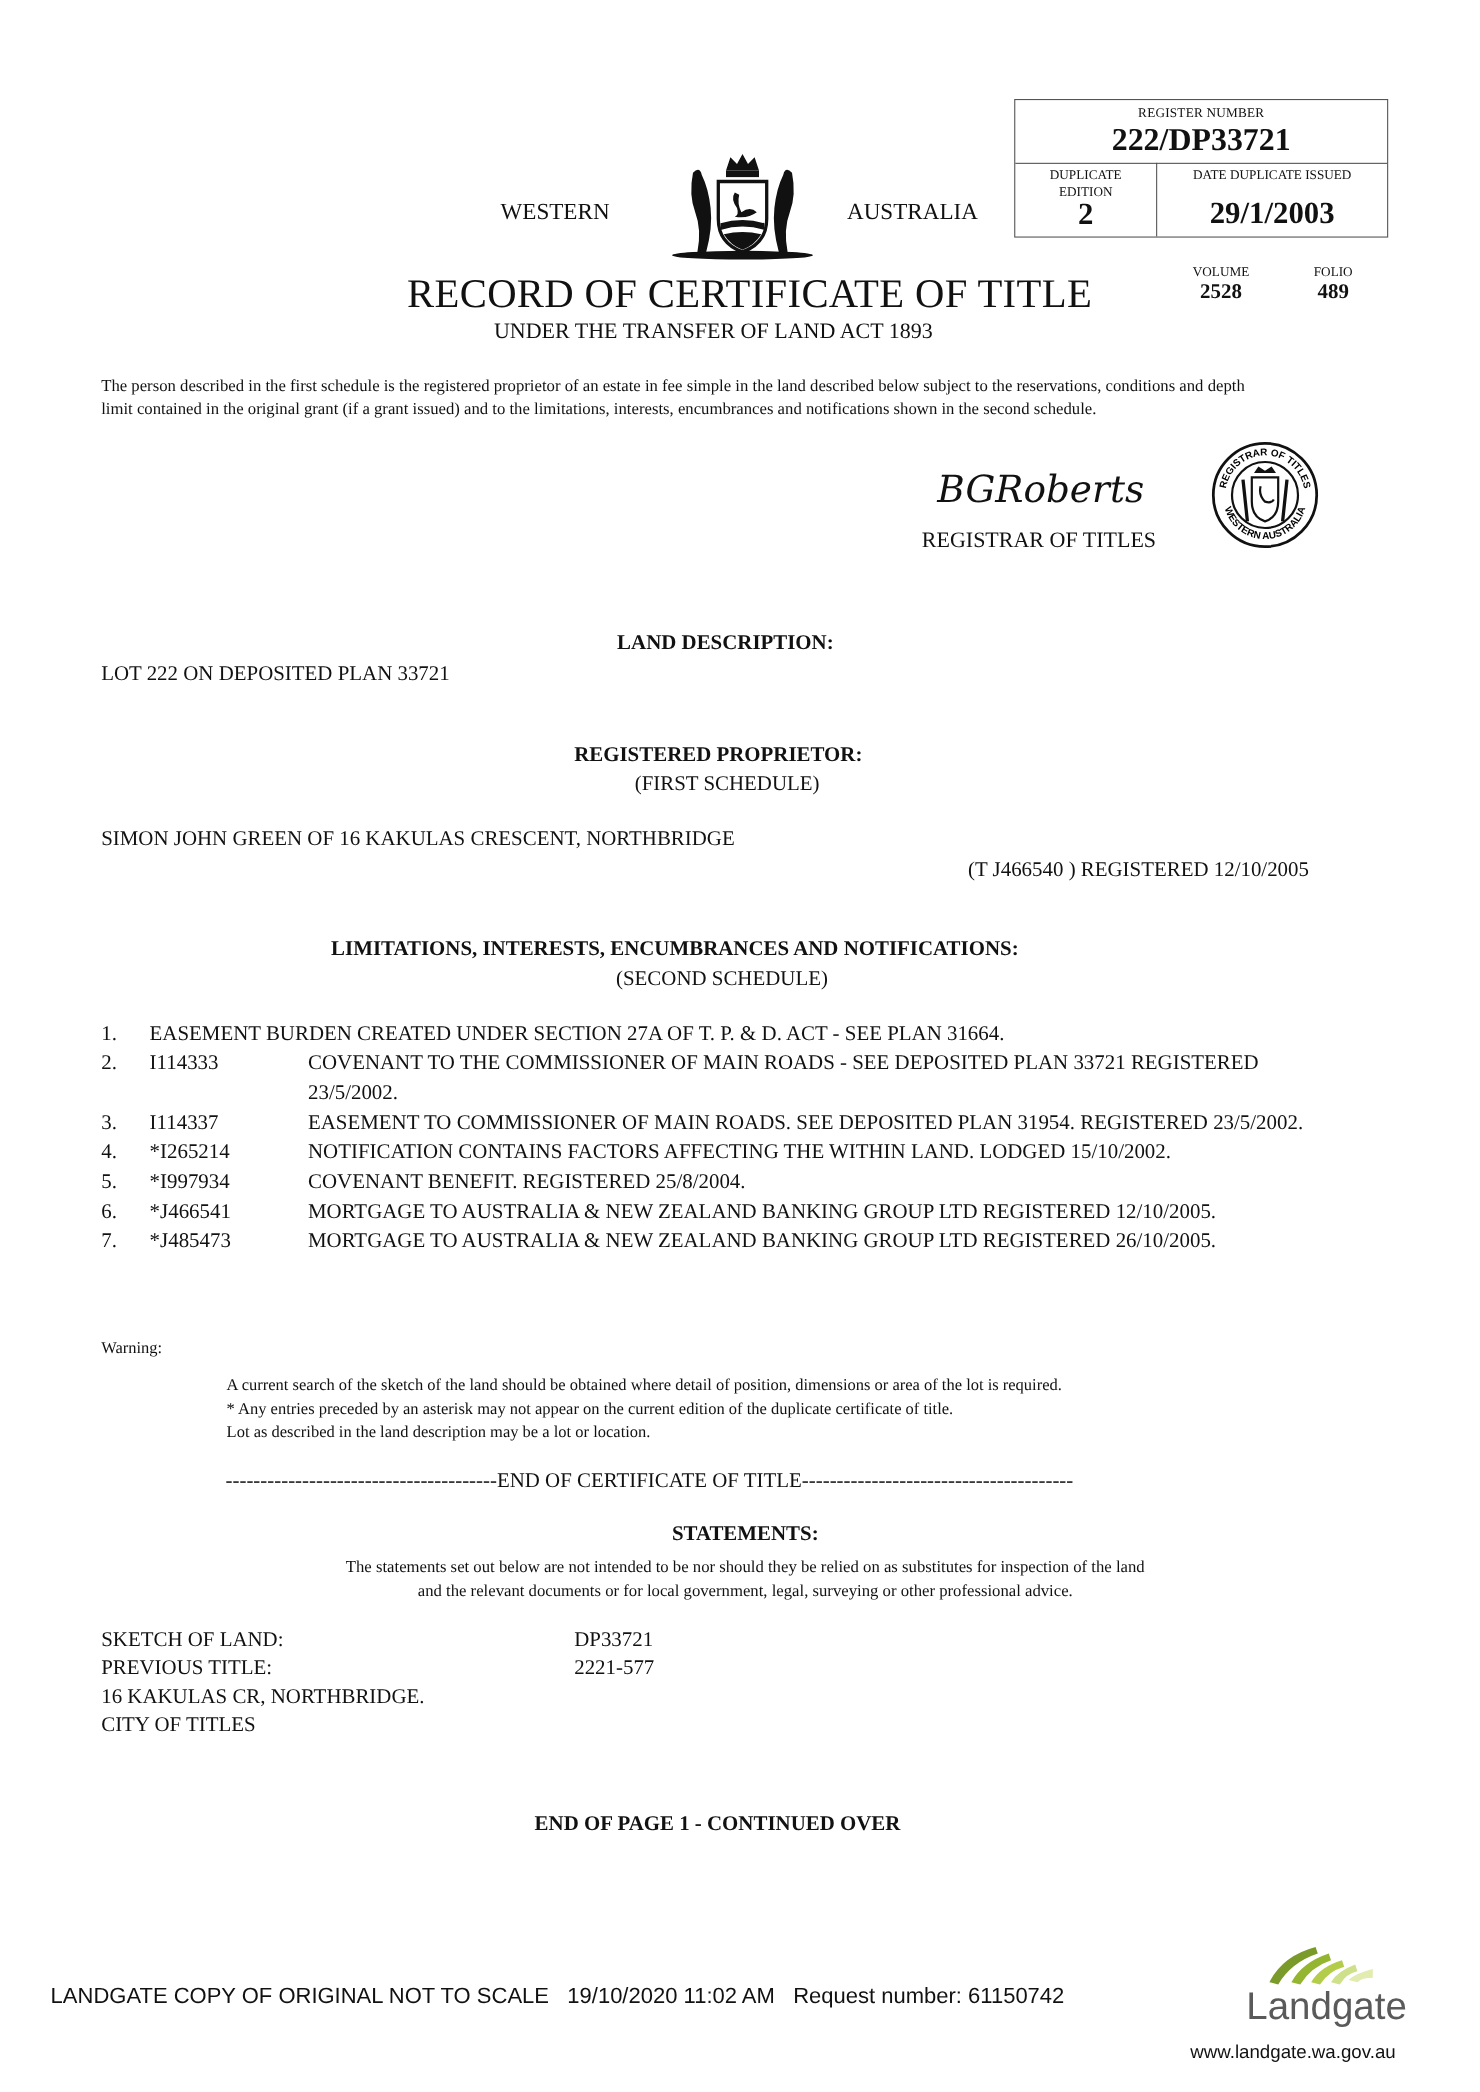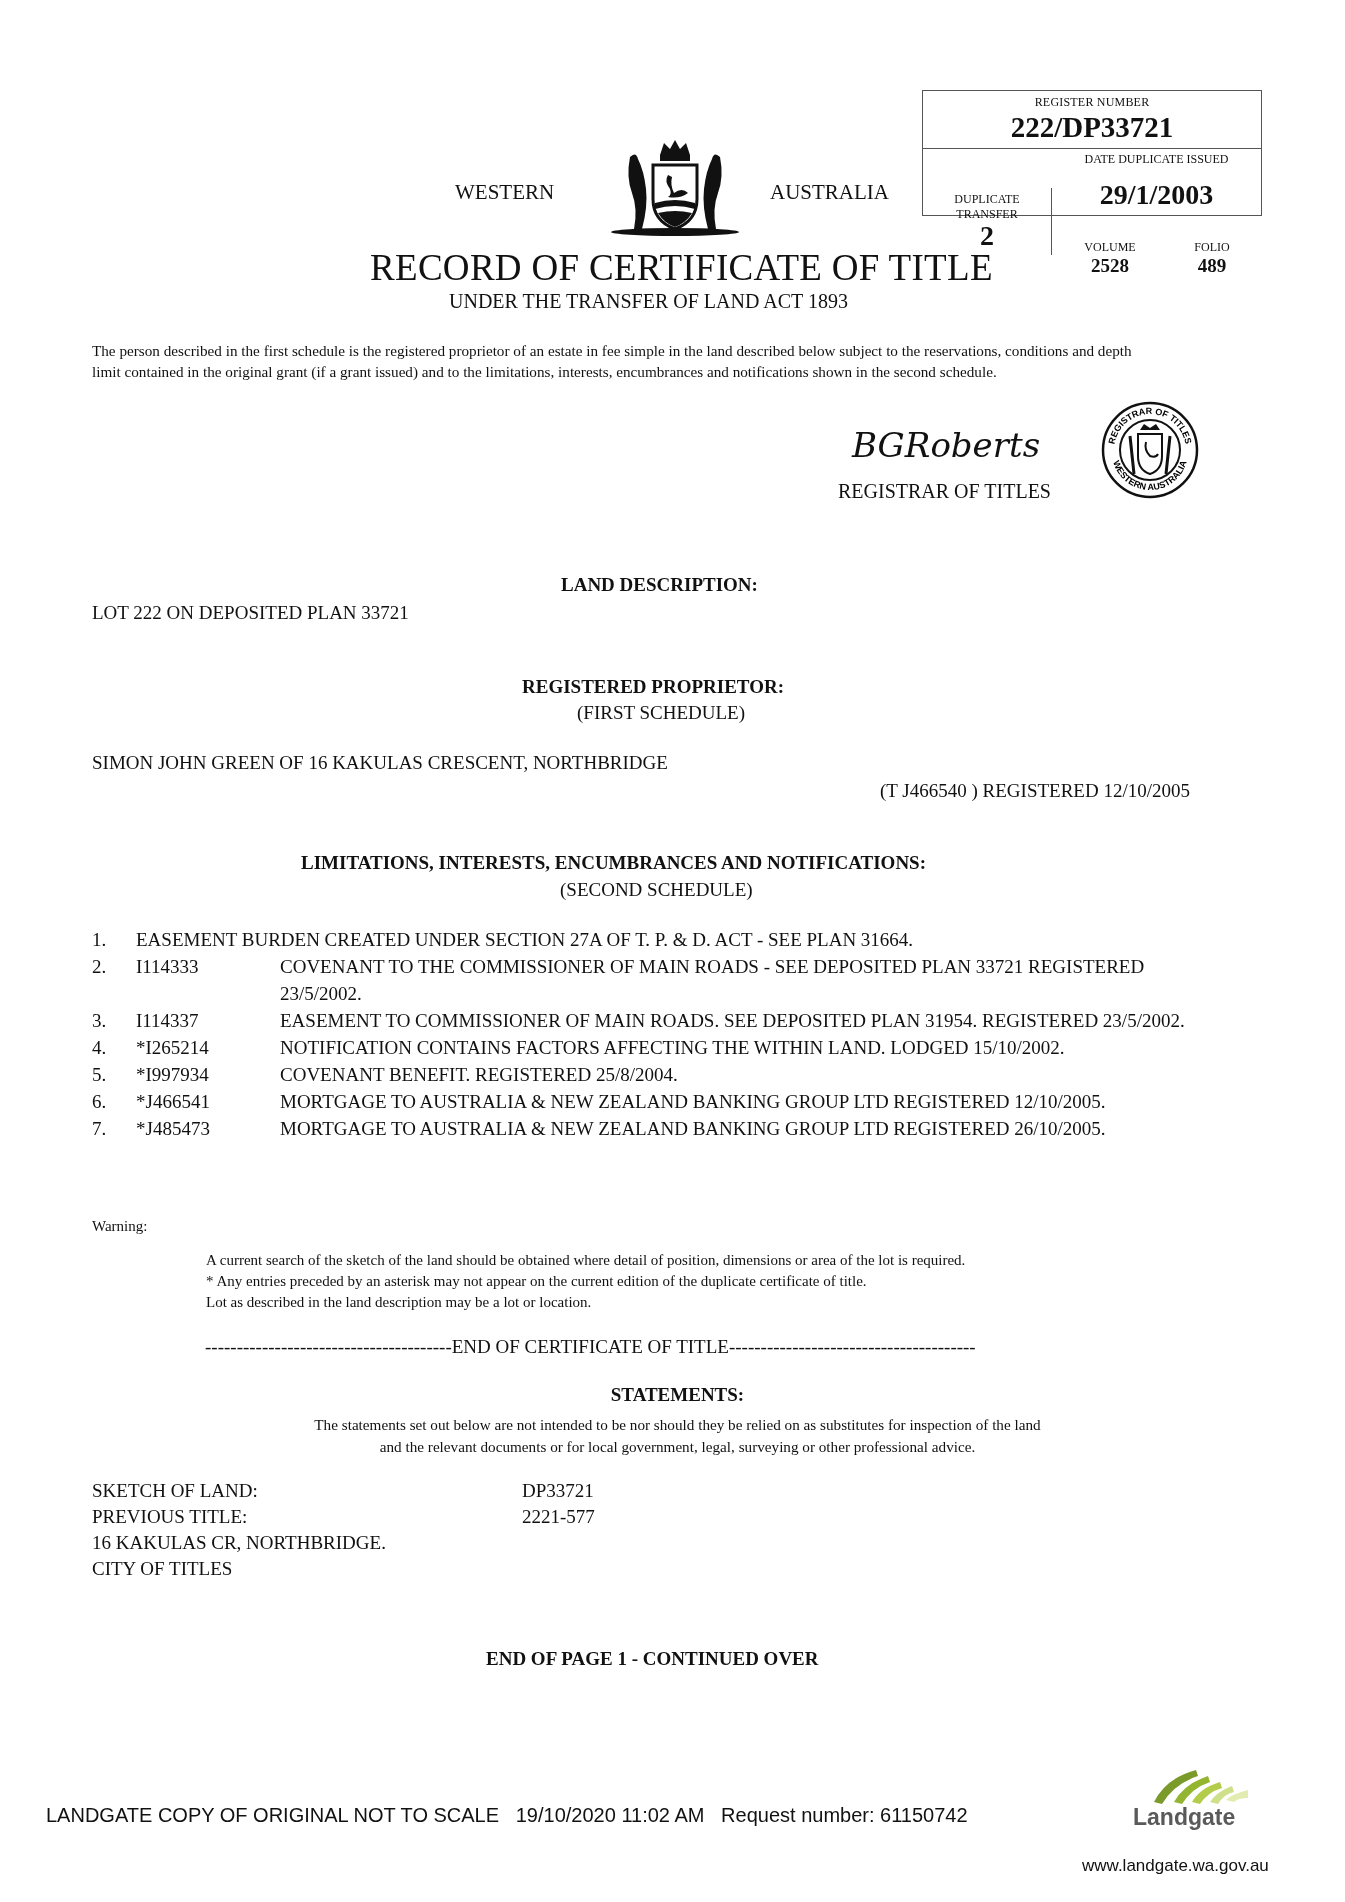--- a/index.html
+++ b/index.html
@@ -6,21 +6,21 @@
   body { width:1345px; height:1902px; position:relative; overflow:hidden;
          font-family:"Liberation Serif", "DejaVu Serif", serif; color:#111; }
   .abs { position:absolute; }
   .center { text-align:center; }
 
   
   .reg-box { left:922px; top:90px; width:340px; height:126px; border:1.5px solid #555; box-sizing:border-box; }
   .reg-top { position:absolute; left:0; top:0; width:100%; height:57px; border-bottom:1.5px solid #555; text-align:center; }
   .reg-label { font-size:12px; letter-spacing:0.2px; margin-top:4px; }
   .reg-number { font-size:29px; font-weight:bold; margin-top:1px; }
-  .reg-left { position:absolute; left:0; top:57px; width:128px; height:67px; border-right:1.5px solid #555; text-align:center;margin-top:40px; }
+  .reg-left { position:absolute; left:0; top:57px; width:128px; height:67px; border-right:1.5px solid #555; text-align:center; }
   .reg-right { position:absolute; left:129px; top:57px; right:0; height:67px; text-align:center; }
   .small-cap { font-size:12px; line-height:15px; }
   .big-val { font-size:28px; font-weight:bold; }
 
   .vol-label { font-size:12px; }
   .vol-val { font-size:19px; font-weight:bold; }
 
   .header-word { font-size:21px; }
   .title { font-size:37px; letter-spacing:0.3px; }
   .subtitle { font-size:20px; }
@@ -42,21 +42,21 @@
   .warn { font-size:15px; line-height:21px; }
   .end-line { font-size:19px; }
   .stmt-text { font-size:15.2px; line-height:21px; }
 
   .stmt-table { left:92px; top:1478px; }
   .stmt-row { display:flex; font-size:19px; line-height:26px; }
   .stmt-k { width:430px; }
 
   .footer-text { font-family:"Liberation Sans", sans-serif; font-size:20px; }
   .url { font-family:"Liberation Sans", sans-serif; font-size:17px; }
-  .logo-word { font-family:"Liberation Sans", sans-serif; font-weight:bold; font-size:23px; color:#5a5a5a; }
+  .logo-word { font-family:"Liberation Sans", sans-serif; font-weight:normal; font-size:35px; color:#5a5a5a; }
 </style>
 </head>
 <body>
 
 <div class="abs header-word" style="left:455px; top:180px;">WESTERN</div>
 <div class="abs" style="left:608px; top:137px; width:134px; height:100px;">
   <svg width="134" height="100" viewBox="0 0 134 100">
     <ellipse cx="67" cy="95" rx="64" ry="4" fill="#111"></ellipse>
 
     <path d="M52 18 L56 6 L62 12 L67 3 L72 12 L78 6 L82 18 Z" fill="#111"></path>
@@ -74,21 +74,21 @@
 </div>
 <div class="abs header-word" style="left:770px; top:180px;">AUSTRALIA</div>
 
 <div class="abs reg-box">
   <div class="reg-top">
     <div class="reg-label">REGISTER NUMBER</div>
     <div class="reg-number">222/DP33721</div>
   </div>
   <div class="reg-left">
     <div class="small-cap" style="margin-top:4px;">DUPLICATE</div>
-    <div class="small-cap">TRANSFER</div>
+    <div class="small-cap">EDITION</div>
     <div class="big-val" style="line-height:28px;">2</div>
   </div>
   <div class="reg-right">
     <div class="small-cap" style="margin-top:4px;">DATE DUPLICATE ISSUED</div>
     <div class="big-val" style="margin-top:12px;">29/1/2003</div>
   </div>
 </div>
 
 <div class="abs center" style="left:1070px; top:240px; width:80px;">
   <div class="vol-label">VOLUME</div>

